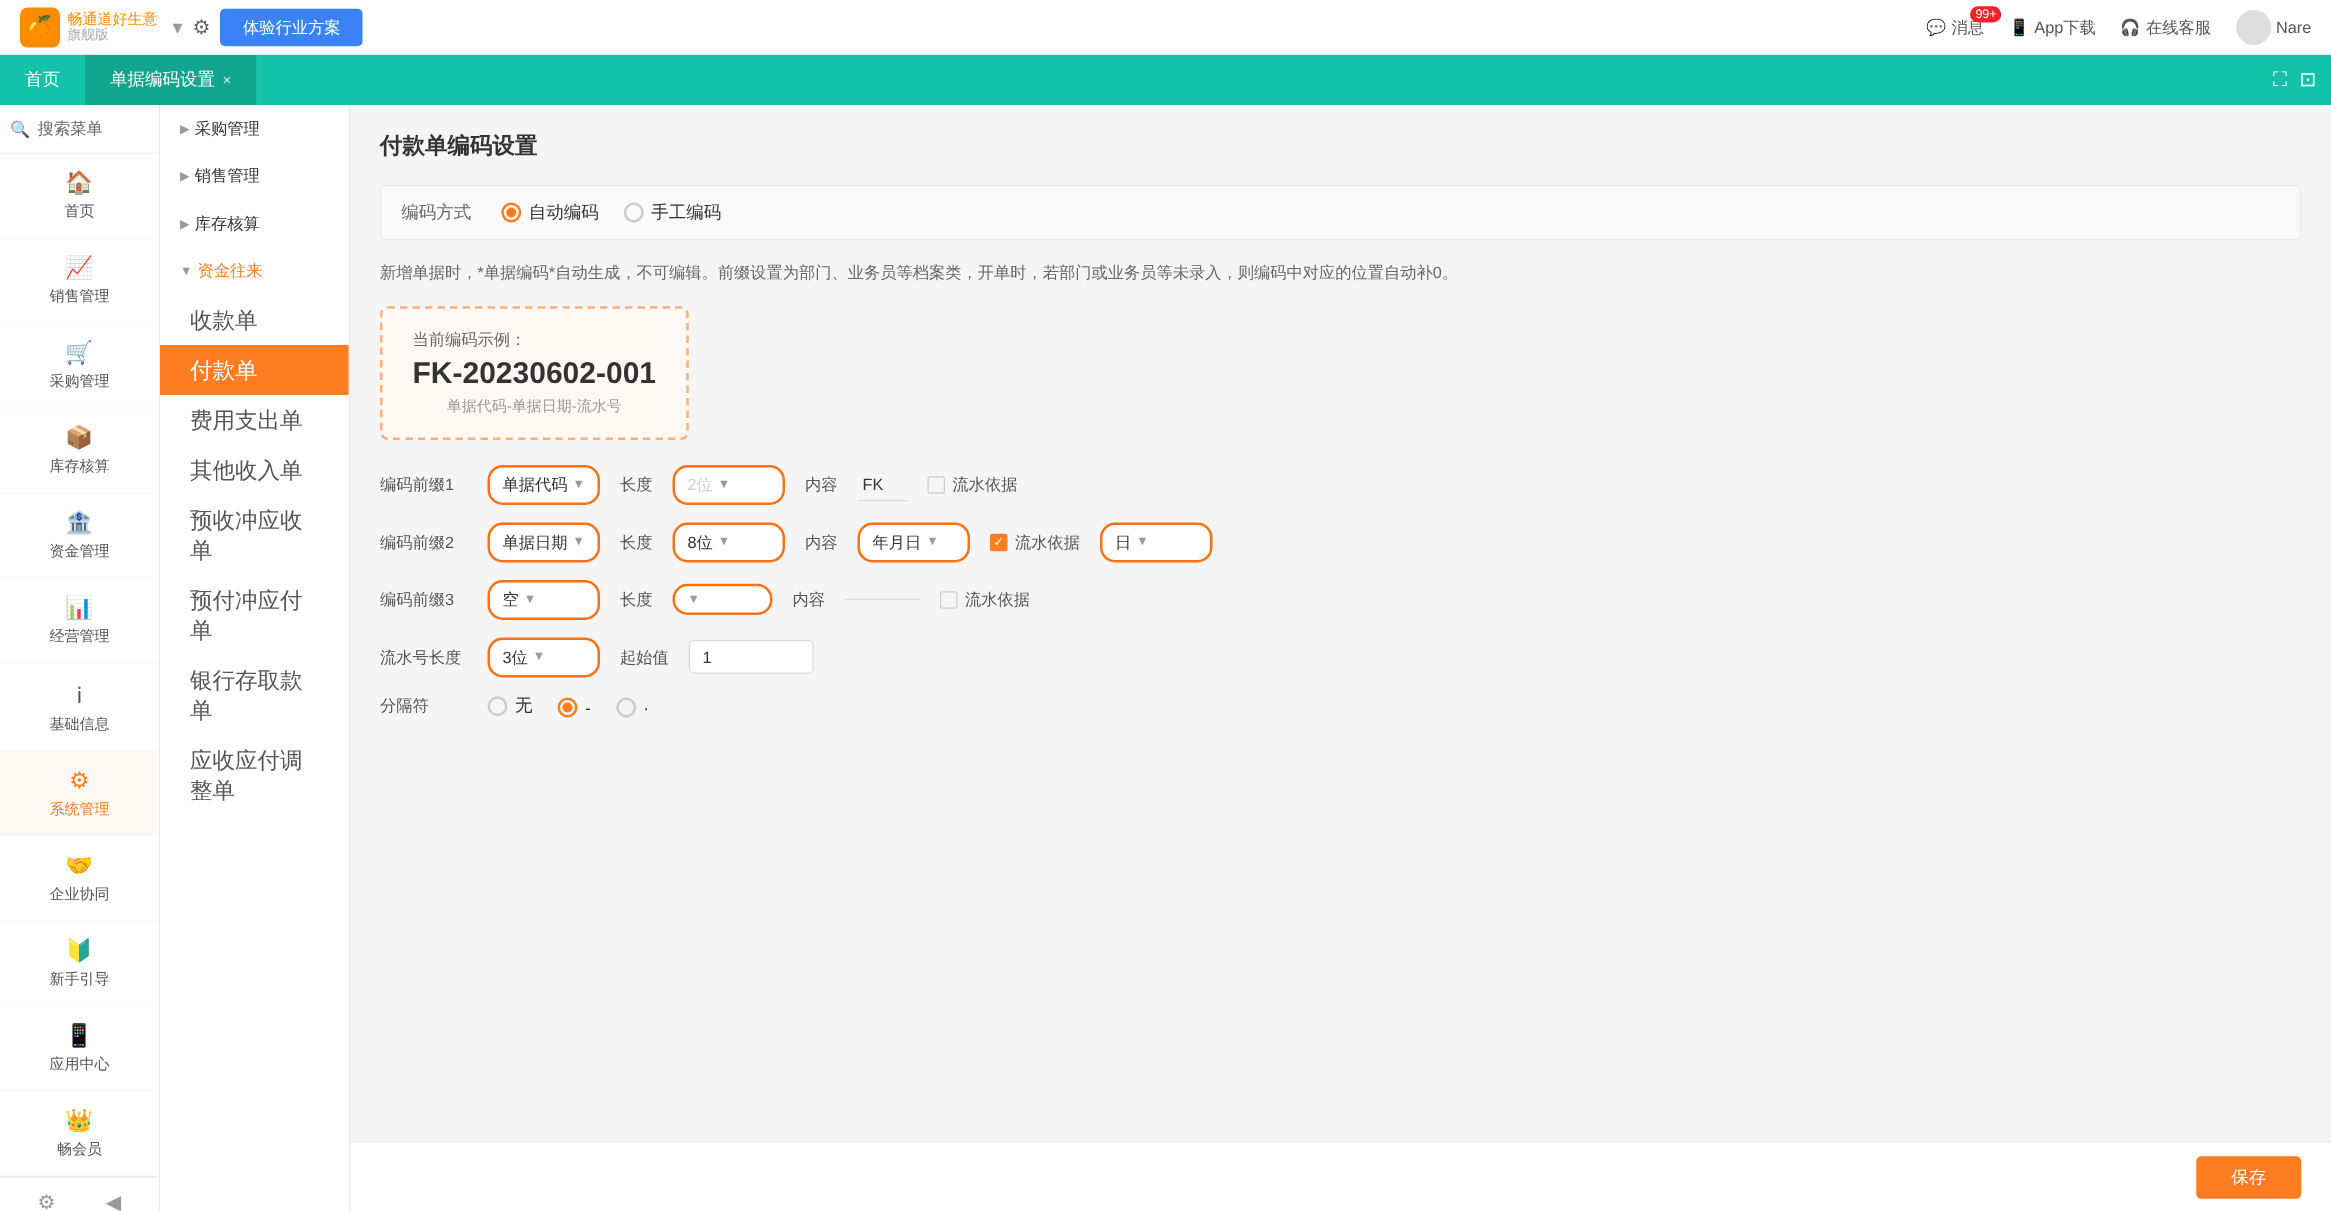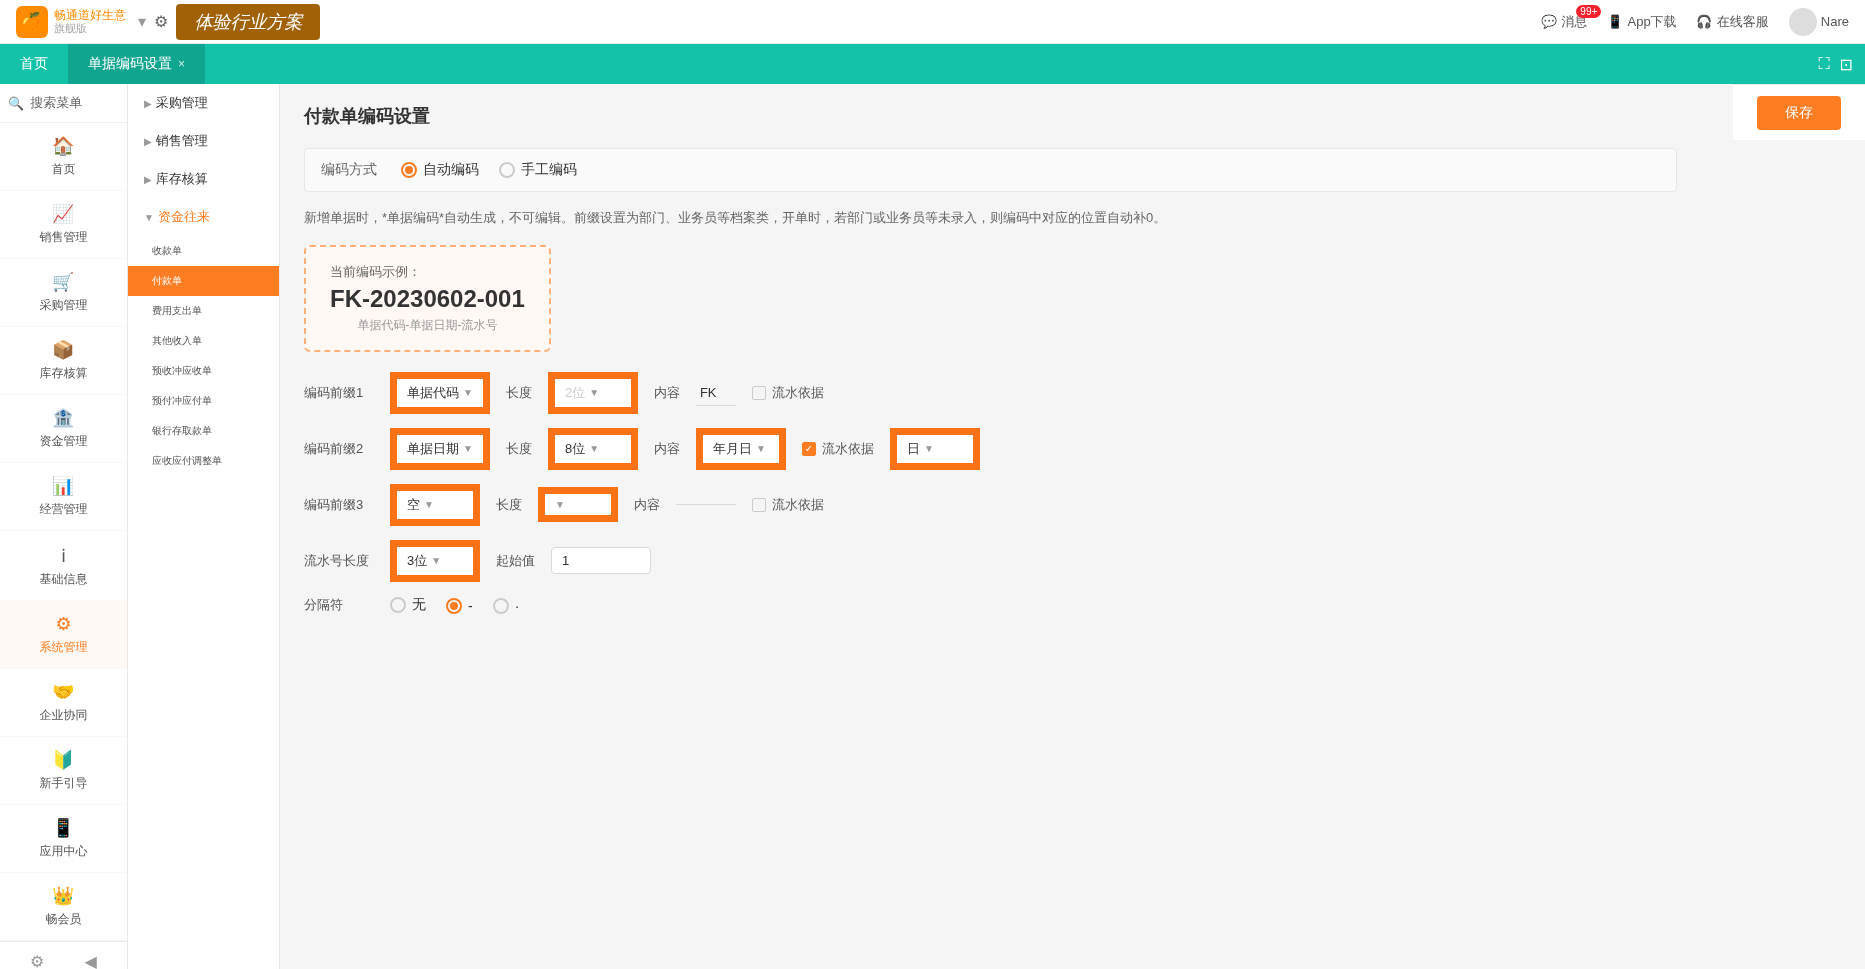--- a/index.html
+++ b/index.html
@@ -14,21 +14,21 @@
       align-items: center;
       padding: 0 16px;
       justify-content: space-between;
       flex-shrink: 0;
     }
     .top-bar-left { display: flex; align-items: center; gap: 12px; }
     .top-bar-logo { display: flex; align-items: center; gap: 6px; }
     .logo-icon { width: 32px; height: 32px; background: #ff8c00; border-radius: 6px; display: flex; align-items: center; justify-content: center; color: white; font-size: 18px; }
     .logo-text { font-size: 12px; color: #ff8c00; line-height: 1.2; }
     .top-bar-nav { display: flex; align-items: center; gap: 8px; }
-    .nav-btn { padding: 6px 18px; background: #a16207; color: white; border: none; border-radius: 4px; cursor: pointer; font-size: 18px; font-style: italic; }
+    .nav-btn { padding: 6px 18px; background: #3b82f6; color: white; border: none; border-radius: 4px; cursor: pointer; font-size: 13px; }
     .top-bar-right { display: flex; align-items: center; gap: 20px; font-size: 13px; color: #555; }
     .badge-wrap { position: relative; display: inline-flex; align-items: center; }
     .badge { position: absolute; top: -8px; right: -14px; background: #f5222d; color: white; border-radius: 8px; font-size: 10px; padding: 1px 4px; }
     .top-right-item { display: flex; align-items: center; gap: 4px; cursor: pointer; }
     .avatar { width: 28px; height: 28px; background: #ddd; border-radius: 50%; }
 
     
     .tab-bar {
       height: 40px;
       background: #13c2a8;
@@ -103,32 +103,32 @@
       font-size: 13px;
       color: #333;
       cursor: pointer;
       display: flex;
       align-items: center;
       gap: 4px;
     }
     .sec-group-title .arrow { font-size: 10px; color: #999; }
     .sec-item {
       padding: 8px 24px;
-      font-size: 10px;
+      font-size: 18px;
       color: #555;
       cursor: pointer;
     }
     .sec-item.active { color: #fff; background: #ff7d22; border-radius: 0; }
     .sec-group-open .sec-group-title { color: #ff7d22; }
 
     
     .content-area {
       flex: 1;
       display: flex;
-      flex-direction: row;
+      flex-direction: column;
       overflow: hidden;
       gap: 32px;
     }
     .content-main {
       flex: 1;
       overflow-y: auto;
       padding: 20px 24px;
     }
     .page-title { font-size: 18px; color: #333; font-weight: bold; margin-bottom: 20px; }
     .encode-method-row { display: flex; align-items: center; gap: 24px; padding: 12px 16px; background: #fafafa; border: 1px solid #e8e8e8; border-radius: 4px; margin-bottom: 16px; }
@@ -159,21 +159,21 @@
     
     .form-row {
       display: flex;
       align-items: center;
       gap: 16px;
       margin-bottom: 14px;
     }
     .form-label { font-size: 13px; color: #555; width: 70px; flex-shrink: 0; }
     .form-select {
       display: flex; align-items: center; gap: 4px;
-      border: 7px solid #f97316; border-radius: 0;
+      border: 2px solid #f97316; border-radius: 12px;
       padding: 5px 10px; font-size: 13px; color: #333;
       background: white; cursor: pointer; min-width: 90px;
     }
     .form-select .caret { color: #999; font-size: 10px; }
     .form-input-small {
       border: 1px solid #d9d9d9; border-radius: 4px;
       padding: 5px 10px; font-size: 13px; color: #999;
       width: 80px;
     }
     .form-input-content {

